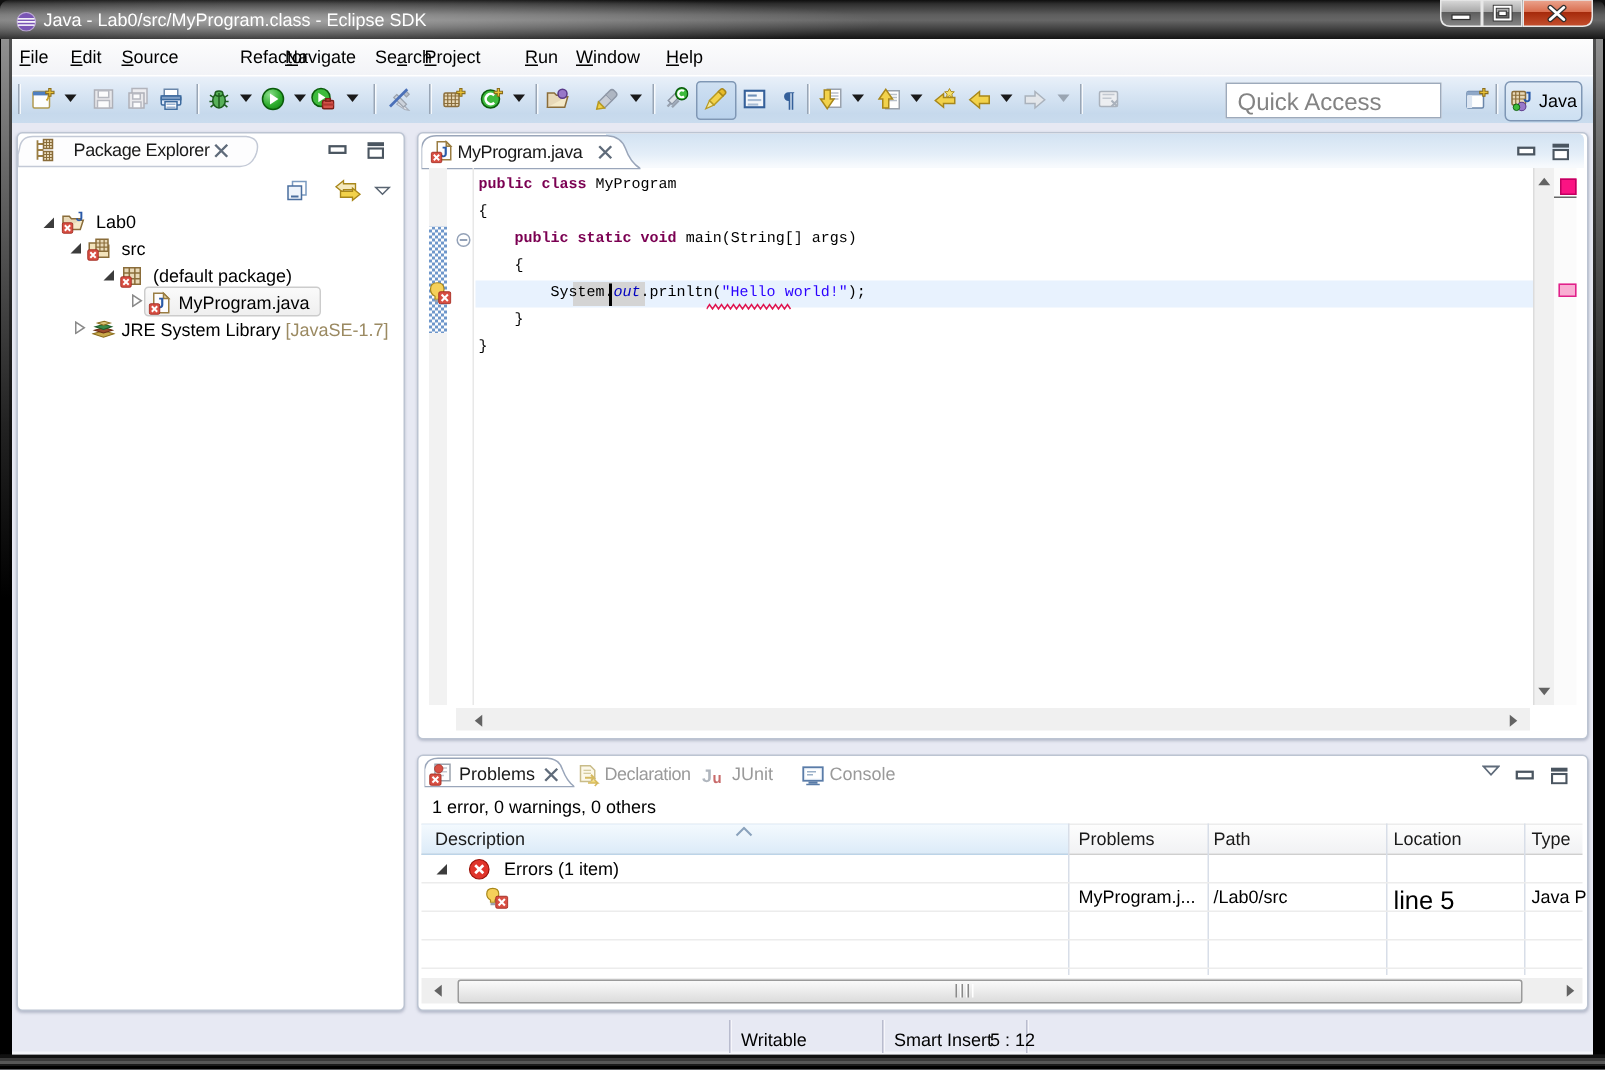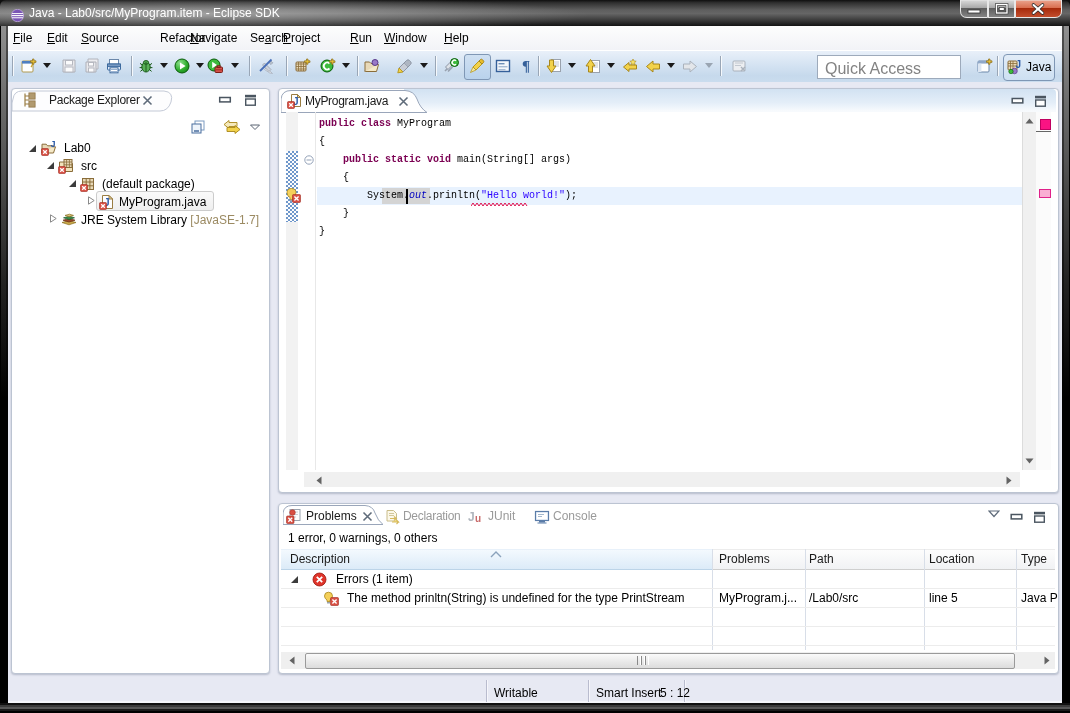--- a/index.html
+++ b/index.html
@@ -45,21 +45,21 @@
   .fld{color:#0000c0;font-style:italic;}
   .sqg{}
   
   .status-sep{position:absolute;width:1px;height:22px;top:680px;background:#b9bcce;box-shadow:1px 0 0 #f6f6fb;}
   .status-txt{position:absolute;top:686px;font-size:12px;color:#000;}
 </style>
 </head>
 <body>
 <div class="abs" id="inner"></div>
 <div class="abs" id="titlebar"></div>
-<div class="abs" id="title-text">Java - Lab0/src/MyProgram.item - Eclipse SDK</div>
+<div class="abs" id="title-text">Java - Lab0/src/MyProgram.class - Eclipse SDK</div>
 <div class="abs" id="ticon" style="left:11px;top:8px;width:13px;height:13px;">
 <svg width="13" height="13" viewBox="0 0 13 13">
 <circle cx="6.5" cy="6.5" r="6.2" fill="#7a55b5"></circle>
 <circle cx="6.5" cy="6.5" r="6.2" fill="none" stroke="#bba8d4" stroke-width="0.8"></circle>
 <rect x="1" y="4" width="11" height="1.1" fill="#fff" opacity=".9"></rect>
 <rect x="0.6" y="6" width="11.8" height="1.2" fill="#fff" opacity=".95"></rect>
 <rect x="1" y="8.2" width="11" height="1.1" fill="#fff" opacity=".9"></rect>
 </svg></div>
 
 <div class="abs" id="winbtns" style="left:959px;top:0;width:104px;height:19px;">
@@ -527,24 +527,23 @@
   </svg>
   <span class="abs" style="left:57px;top:68px;font-size:12px;color:#000;">Errors (1 item)</span>
   <svg class="abs" style="left:44px;top:86px;" width="16" height="16" viewBox="0 0 16 16">
     <path d="M4 11.5 L4 10 Q1.5 8.6 1.5 6 Q1.5 2.2 5.5 2.2 Q9.5 2.2 9.5 6 Q9.5 8.6 7 10 L7 11.5 Z" fill="#f5d05a" stroke="#a8871a" stroke-width="0.8"></path>
     <rect x="4" y="12" width="3" height="1.5" fill="#9aa2ad"></rect>
     <g transform="translate(7,7)">
         <rect x="0.5" y="0.5" width="8" height="8" rx="1" fill="#d84f43" stroke="#a02a20" stroke-width="0.6"></rect>
         <path d="M2.4 2.4 L6.6 6.6 M6.6 2.4 L2.4 6.6" stroke="#fff" stroke-width="1.4"></path>
       </g>
   </svg>
-  <span class="abs" style="left:68px;top:87px;font-size:12px;color:#000;">The method prinltn(String) is undefined for the type PrintStream</span>
   <span class="abs" style="left:440px;top:87px;font-size:12px;color:#000;">MyProgram.j...</span>
   <span class="abs" style="left:530px;top:87px;font-size:12px;color:#000;">/Lab0/src</span>
-  <span class="abs" style="left:650px;top:87px;font-size:12px;color:#000;">line 5</span>
+  <span class="abs" style="left:650px;top:87px;font-size:17px;color:#000;">line 5</span>
   <span class="abs" style="left:742px;top:87px;font-size:12px;color:#000;">Java P</span>
 
   <div class="abs" style="left:2px;top:84px;width:774px;height:1px;background:#ececec;"></div>
   <div class="abs" style="left:2px;top:103px;width:774px;height:1px;background:#ececec;"></div>
   <div class="abs" style="left:2px;top:122px;width:774px;height:1px;background:#ececec;"></div>
   <div class="abs" style="left:2px;top:141px;width:774px;height:1px;background:#ececec;"></div>
 
   <div class="abs" style="left:2px;top:148px;width:774px;height:17px;background:#efefef;"></div>
   <svg class="abs" style="left:10px;top:152px;" width="6" height="9" viewBox="0 0 6 9">
       <path d="M0.5 4.5 L5.5 0.5 V8.5 Z" fill="#636363"></path>

